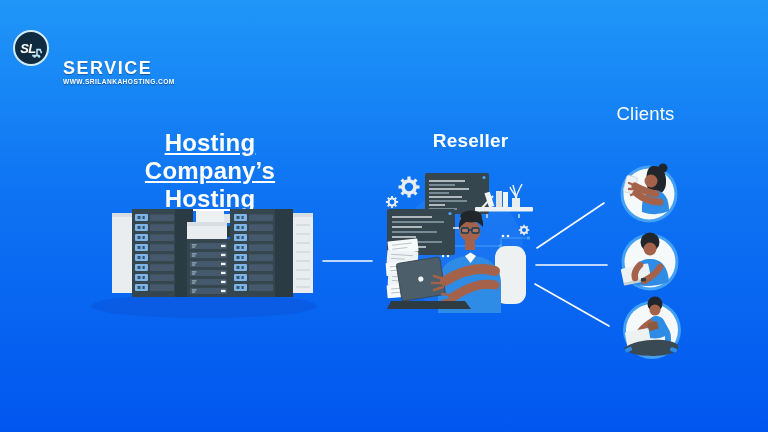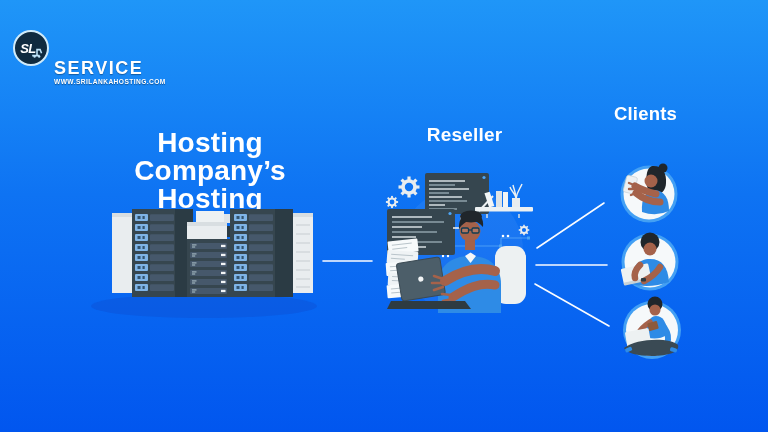--- a/index.html
+++ b/index.html
@@ -2,34 +2,34 @@
 <html><head>
 <meta charset="utf-8">
 <style>
   html,body{margin:0;padding:0;background:#0a58ee;}
   .stage{
     position:relative;width:768px;height:432px;overflow:hidden;
     background:linear-gradient(180deg,#1f96f8 0%,#0e73f3 45%,#0156ef 100%);
     font-family:"Liberation Sans",sans-serif;-webkit-font-smoothing:antialiased;
   }
   
-  .logo{position:absolute;left:13px;top:11px;display:flex;align-items:center;gap:7px;}
+  .logo{position:absolute;left:13px;top:11px;display:flex;align-items:center;gap:16px;}
   .logo-badge{
     position:relative;width:36px;height:36px;border-radius:50%;
     background:#102b40;border:2px solid #cfeaf9;box-sizing:border-box;
     display:flex;align-items:center;justify-content:center;flex:0 0 auto;
   }
   .logo-mono{color:#fff;font-weight:900;font-style:italic;font-size:13px;letter-spacing:-.5px;margin-left:-6px;}
   .forklift{position:absolute;right:4px;bottom:6px;width:12px;height:12px;}
   .logo-text{margin-left:-2px;line-height:1;margin-top:48px;}
   .brand{color:#fff;font-weight:800;font-size:18px;letter-spacing:1.5px;text-shadow:0 1px 1px rgba(12,40,66,.45);}
   .url{color:#fff;font-weight:700;font-size:6.6px;letter-spacing:.45px;margin-top:2px;text-shadow:0 1px 1px rgba(12,40,66,.55);}
   
   .node-label{position:absolute;color:#fff;font-weight:700;text-align:center;letter-spacing:.2px;}
-  .label-server{left:100px;top:129px;width:220px;font-size:28px;line-height:28px;}
+  .label-server{left:100px;top:129px;width:220px;font-size:24px;line-height:28px;text-decoration:underline;}
   .label-reseller{left:383px;top:120px;width:155px;font-size:19px;}
   .label-clients{left:593px;top:103px;width:105px;font-size:18.5px;}
   
   .illus{position:absolute;}
   .illus-server{left:88px;top:195px;width:235px;height:130px;}
   .illus-reseller{left:383px;top:168px;width:155px;height:145px;}
   .client{position:absolute;width:76px;height:76px;}
   .client-1{left:608px;top:156px;}
   .client-2{left:610px;top:226px;}
   .client-3{left:612px;top:292px;}
@@ -127,21 +127,21 @@
         <use href="#rowA" x="146" y="69"></use>
       <use href="#rowA" x="146" y="79"></use>
         <use href="#rowA" x="146" y="89"></use>
       <rect x="187" y="14" width="18" height="88" fill="#2B3B44"></rect>
       <rect x="205" y="18" width="20" height="80" fill="#E9EDEF"></rect>
       <rect x="205" y="18" width="20" height="4" fill="#D8DEE1"></rect>
       <path d="M208 30h14 M208 39h14 M208 48h14 M208 57h14 M208 66h14 M208 75h14 M208 84h14 M208 92h14" stroke="#C7CED2" stroke-width="1.2"></path>
     </g>
   </svg>
 
-  <h2 class="node-label label-reseller" style="margin:4px;font-weight:700;">Reseller</h2>
+  <h2 class="node-label label-reseller" style="margin:10px;font-weight:700;">Reseller</h2>
 
   <svg class="illus illus-reseller" viewBox="0 0 155 145">
     <defs>
       <g id="gear">
         <circle r="6" fill="none" stroke="#E9EDEF" stroke-width="3.6"></circle>
         <g fill="#E9EDEF">
           <rect x="-1.6" y="-10.5" width="3.2" height="4"></rect>
           <rect x="-1.6" y="6.5" width="3.2" height="4"></rect>
           <rect x="6.5" y="-1.6" width="4" height="3.2"></rect>
           <rect x="-10.5" y="-1.6" width="4" height="3.2"></rect>
@@ -254,21 +254,21 @@
       <path d="M112 103 C95 98 78 103 62 113" stroke="#A5624A" stroke-width="10" fill="none" stroke-linecap="round"></path>
       <path d="M112 117 C97 114 84 120 70 129" stroke="#A5624A" stroke-width="9" fill="none" stroke-linecap="round"></path>
       <g stroke="#A5624A" stroke-width="2.6" stroke-linecap="round">
         <path d="M60 111 l-9 -3 M59 115 l-10 0 M60 119 l-9 3"></path>
         <path d="M68 127 l-9 -1 M69 131 l-9 2"></path>
       </g>
       <path d="M8 133 L82 133 L88 141 L4 141 Z" fill="#2E3B42"></path>
     </g>
   </svg>
 
-  <h2 class="node-label label-clients" style="margin:0;font-weight:700;">Clients</h2>
+  <h2 class="node-label label-clients" style="margin:0;font-weight:400;">Clients</h2>
 
   <svg class="client client-1" viewBox="0 0 76 76">
     <circle cx="41" cy="38" r="28.5" fill="#43A0F4"></circle>
     <circle cx="41" cy="38" r="25.5" fill="#F6F9FA"></circle>
     <g>
       <path d="M42 40 C38 30 36 13 44 10 C54 9 59 17 58 27 C58 34 53 38 49 40 Z" fill="#20262B"></path>
       <circle cx="55" cy="12" r="4.5" fill="#20262B"></circle>
       <circle cx="43" cy="25" r="6.5" fill="#A5624A"></circle>
       <path d="M34 56 C33 42 38 34 47 34 C57 35 61 43 61 55 Q48 61 34 56 Z" fill="#2E8BE6"></path>
       <g transform="rotate(14 22 28)">

